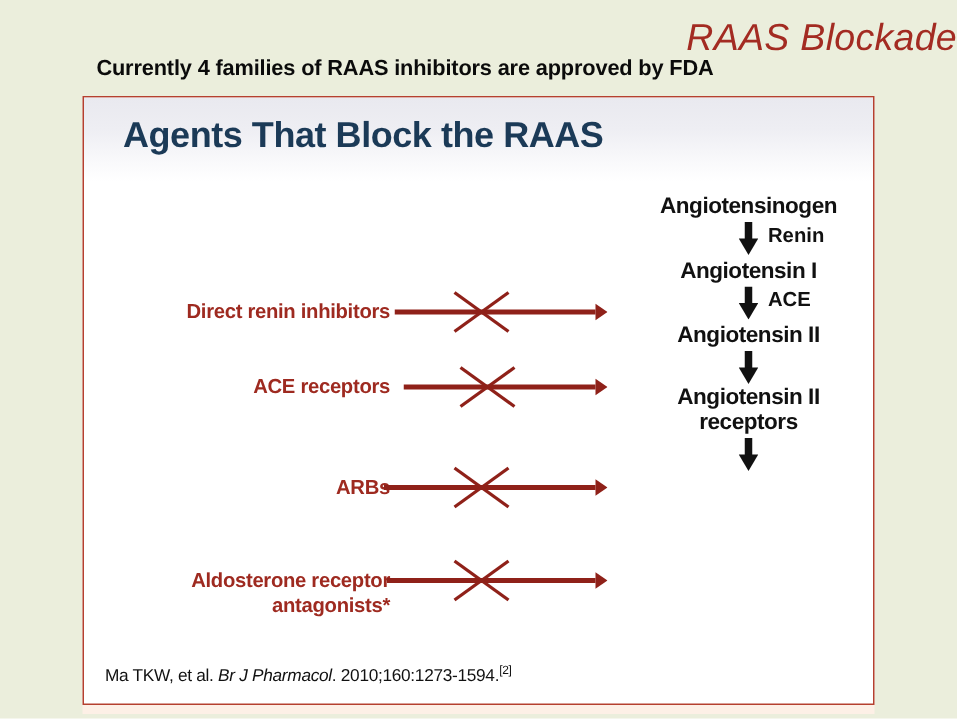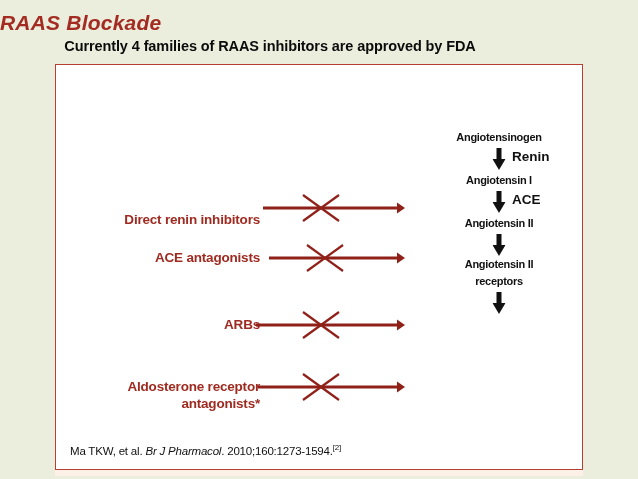--- a/index.html
+++ b/index.html
@@ -14,24 +14,24 @@
     overflow: hidden;
     position: relative;
   }
 
   
   #page-title {
     position: absolute;
     top: 11px;
     left: 0;
     width: 638px;
-    text-align: left;
-    font-size: 21px;
+    text-align: right;
+    font-size: 25px;
     font-style: italic;
-    font-weight: bold;
+    font-weight: normal;
     color: #a32b22;
     letter-spacing: 0.2px;
   }
   #page-subtitle {
     position: absolute;
     top: 38px;
     left: 0;
     width: 540px;
     text-align: center;
     font-size: 14.5px;
@@ -94,21 +94,21 @@
     position: absolute;
     right: 322px;
     text-align: right;
     font-size: 13.5px;
     font-weight: bold;
     color: #9e2a20;
     line-height: 17px;
     white-space: pre-line;
     letter-spacing: -0.2px;
   }
-  .drug-label.r0 { top: 90px; margin-left: 44px; }
+  .drug-label.r0 { top: 78px; margin-left: 44px; }
   .drug-label.r1 { top: 128px; }
   .drug-label.r2 { top: 195px; }
   .drug-label.r3 { top: 257px; text-align: right; }
 
   
   .block-arrow {
     position: absolute;
     height: 34px;
   }
   .block-arrow.r0 { top: 70px; left: 207px; width: 142px; }
@@ -118,21 +118,21 @@
 
   
   #pathway {
     position: absolute;
     left: 368px;
     top: 8px;
     width: 150px;
     text-align: center;
   }
   .node {
-    font-size: 11px;
+    font-size: 15px;
     font-weight: bold;
     color: #111111;
     line-height: 17px;
     letter-spacing: -0.3px;
     white-space: pre-line;
   }
   .step {
     position: relative;
     height: 26px;
   }
@@ -168,25 +168,28 @@
   #footnote sup { font-size: 8px; vertical-align: super; }
 </style>
 </head>
 <body>
 
 <div id="page-title">RAAS Blockade</div>
 <div id="page-subtitle">Currently 4 families of RAAS inhibitors are approved by FDA</div>
 
 <div id="slide">
 
+  <div id="slide-header">
+    <div id="slide-header-title">Agents That Block the RAAS</div>
+  </div>
 
   <div id="diagram">
 
     <div class="drug-label r0">Direct renin inhibitors</div>
-    <div class="drug-label r1">ACE antagonists</div>
+    <div class="drug-label r1">ACE receptors</div>
     <div class="drug-label r2">ARBs</div>
     <div class="drug-label r3">Aldosterone receptor
 antagonists*</div>
 
     <svg class="block-arrow r0" viewBox="0 0 142 34" preserveAspectRatio="none">
       <line x1="0" y1="17" x2="134" y2="17" stroke="#8f2119" stroke-width="3.2"></line>
       <polygon points="134,11.5 142,17 134,22.5" fill="#8f2119"></polygon>
       <line x1="40" y1="4" x2="76" y2="30" stroke="#8f2119" stroke-width="2.2"></line>
       <line x1="76" y1="4" x2="40" y2="30" stroke="#8f2119" stroke-width="2.2"></line>
     </svg>

